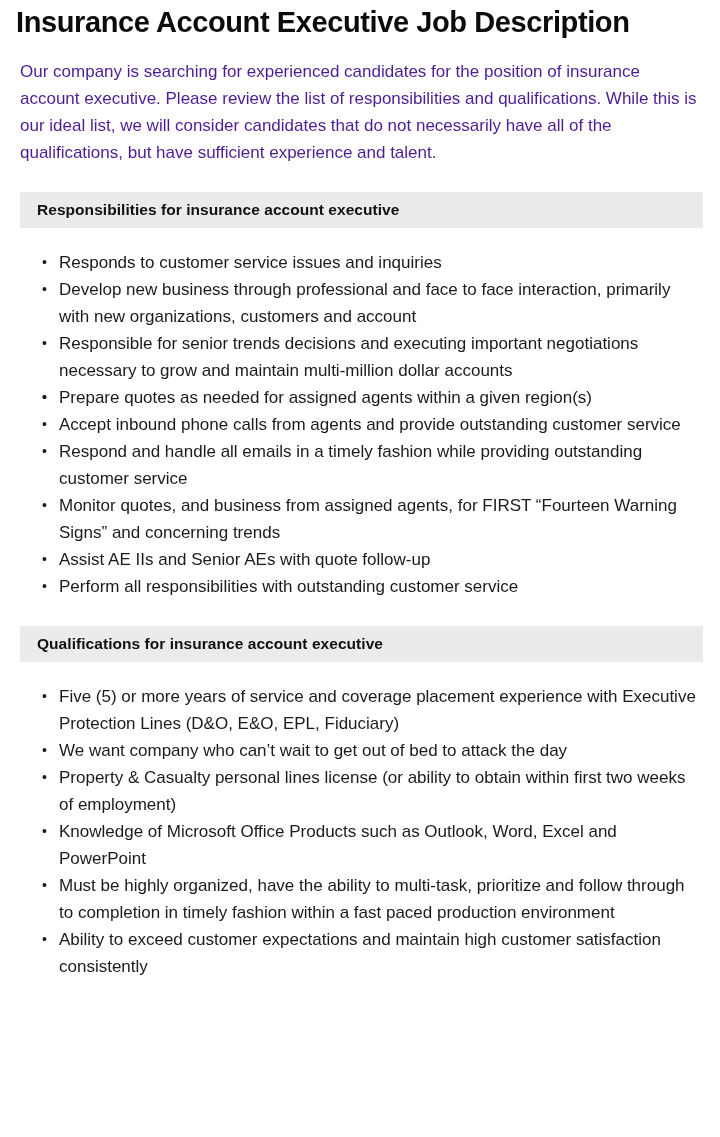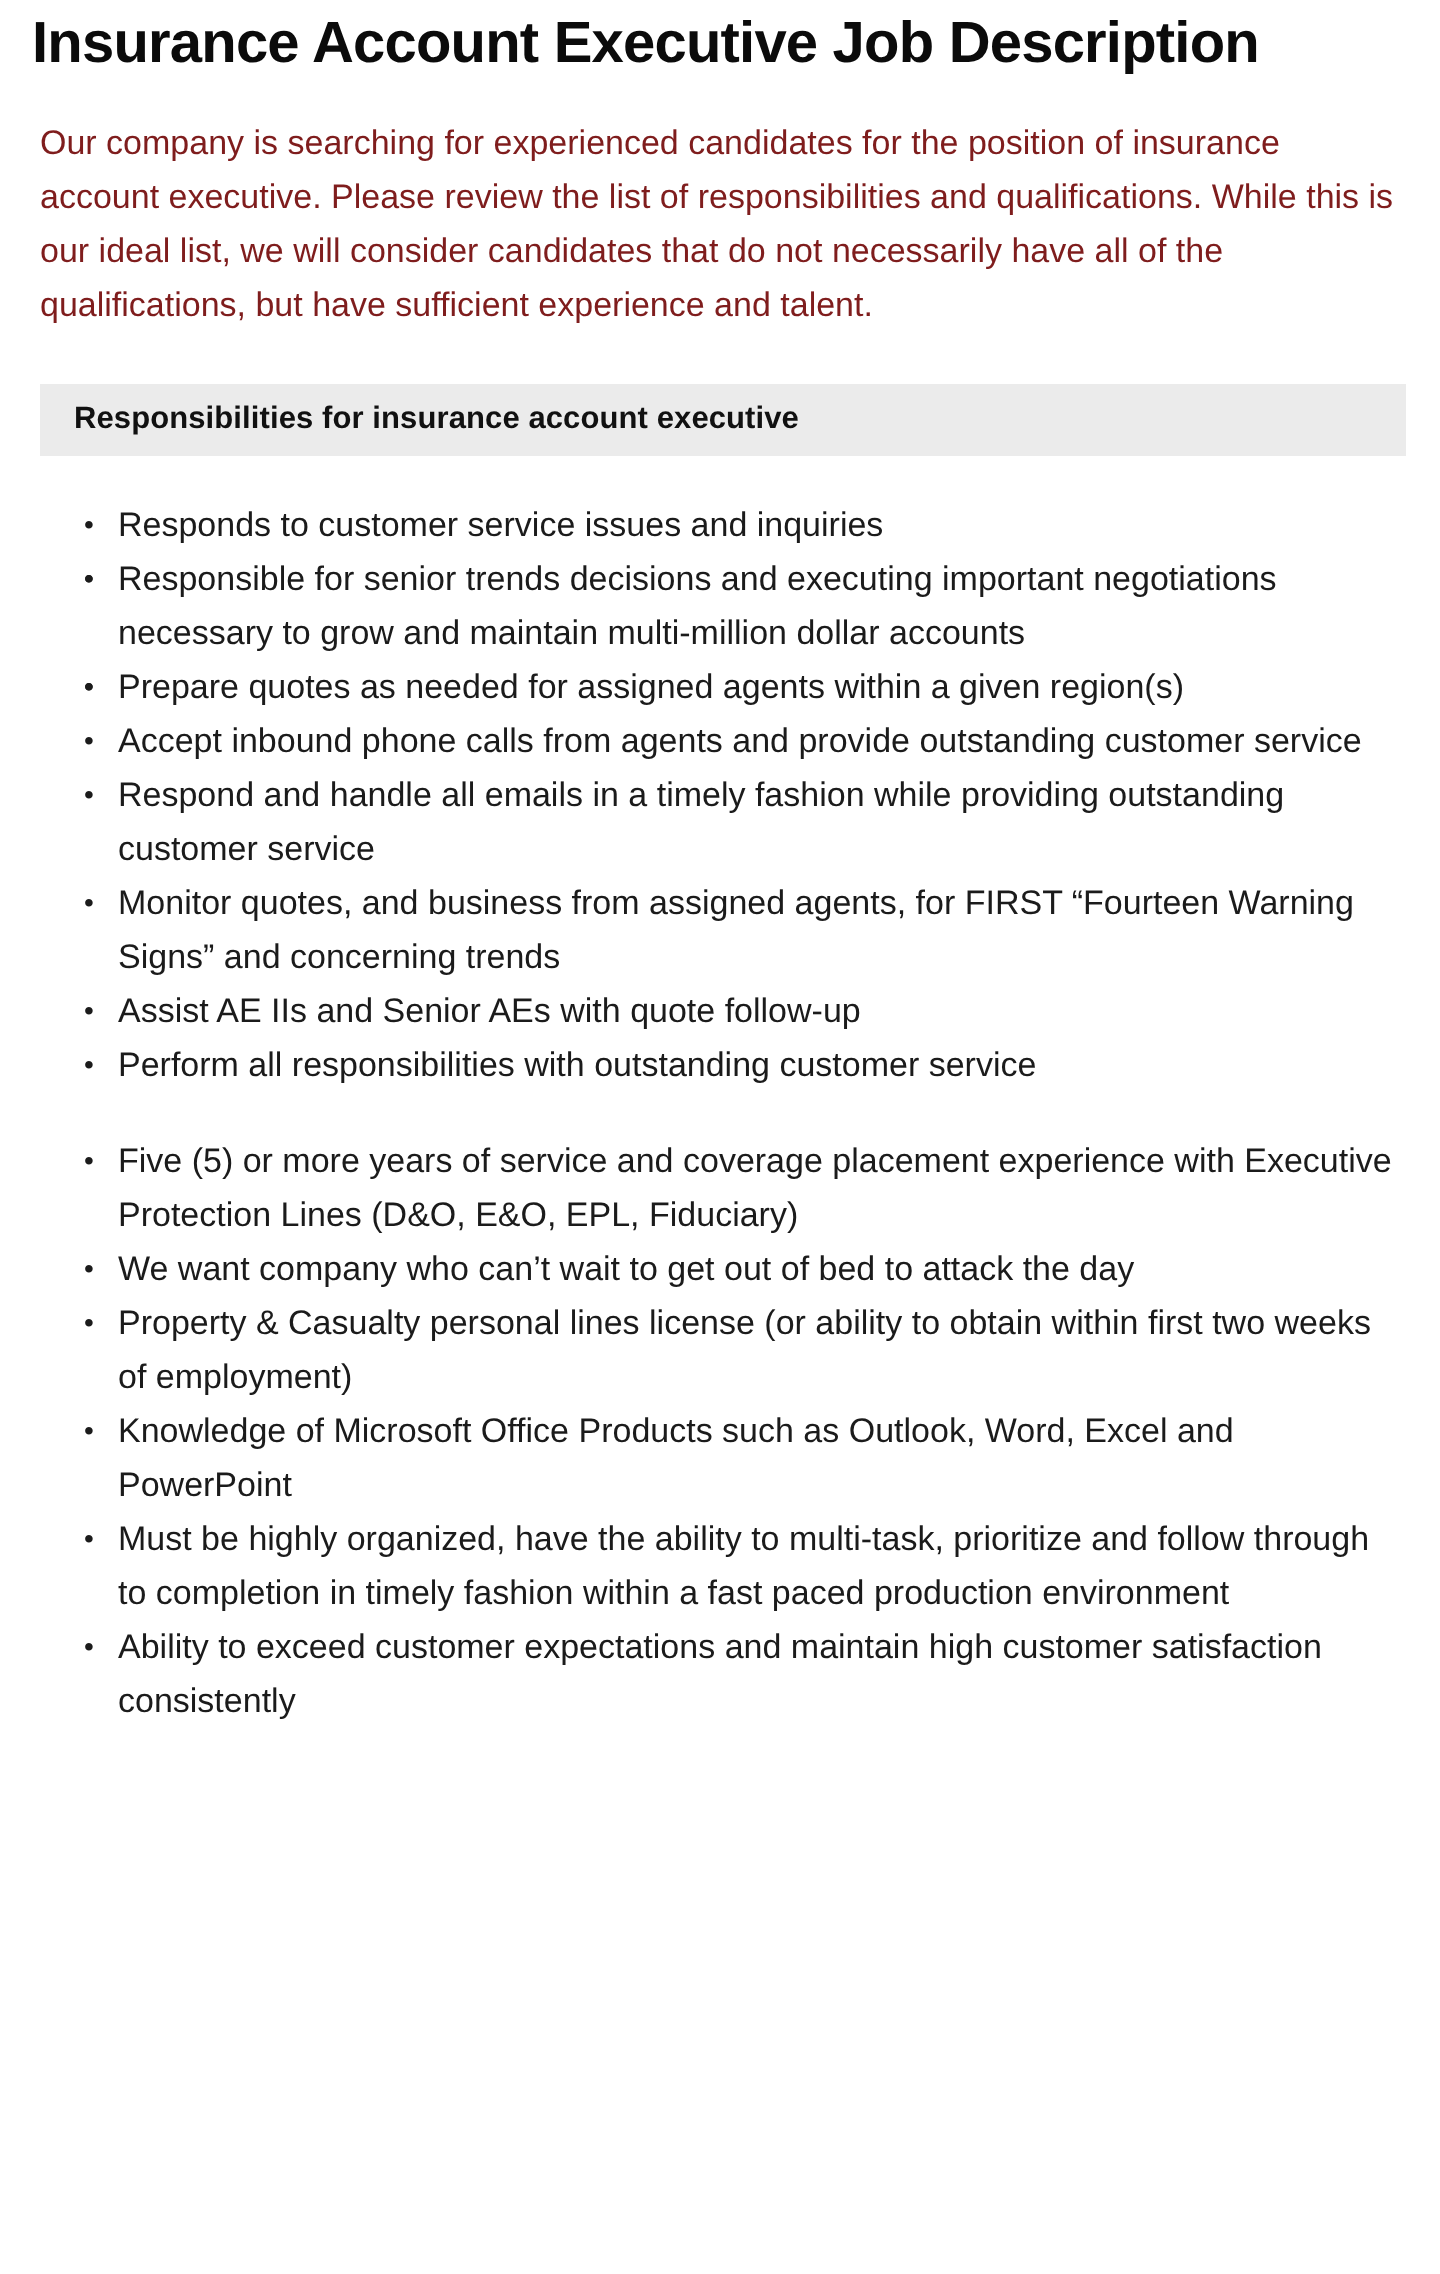--- a/index.html
+++ b/index.html
@@ -30,21 +30,21 @@
     margin: 0;
     padding: 4px 17px 0 16px;
     color: #0b0b0b;
     white-space: nowrap;
   }
   .intro {
     margin: 0;
     padding: 18px 22px 0 20px;
     font-size: 17px;
     line-height: 27px;
-    color: #7f1d1d;
+    color: #4c1d95;
   }
   .section-band {
     background: #ebebeb;
     margin: 26px 0 0 20px;
     width: 683px;
     height: 36px;
     display: flex;
     align-items: center;
     box-sizing: border-box;
     padding-left: 17px;
@@ -102,20 +102,21 @@
     <span class="section-band-title">Responsibilities for insurance account executive</span>
   </div>
 
   <ul class="bullets first">
     <li>
       <span class="bullet-dot">•</span>
       <span>Responds to customer service issues and inquiries</span>
     </li>
     <li>
       <span class="bullet-dot">•</span>
+      <span>Develop new business through professional and face to face interaction, primarily with new organizations, customers and account</span>
     </li>
     <li>
       <span class="bullet-dot">•</span>
       <span>Responsible for senior trends decisions and executing important negotiations necessary to grow and maintain multi-million dollar accounts</span>
     </li>
     <li>
       <span class="bullet-dot">•</span>
     </li>
     <li>
       <span class="bullet-dot">•</span>
@@ -136,20 +137,23 @@
     <li>
       <span class="bullet-dot">•</span>
       <span>Assist AE IIs and Senior AEs with quote follow-up</span>
     </li>
     <li>
       <span class="bullet-dot">•</span>
       <span>Perform all responsibilities with outstanding customer service</span>
     </li>
   </ul>
 
+  <div class="section-band">
+    <span class="section-band-title">Qualifications for insurance account executive</span>
+  </div>
 
   <ul class="bullets second">
     <li>
       <span class="bullet-dot">•</span>
       <span>Five (5) or more years of service and coverage placement experience with Executive Protection Lines (D&amp;O, E&amp;O, EPL, Fiduciary)</span>
     </li>
     <li>
       <span class="bullet-dot">•</span>
       <span>We want company who can’t wait to get out of bed to attack the day</span>
     </li>

